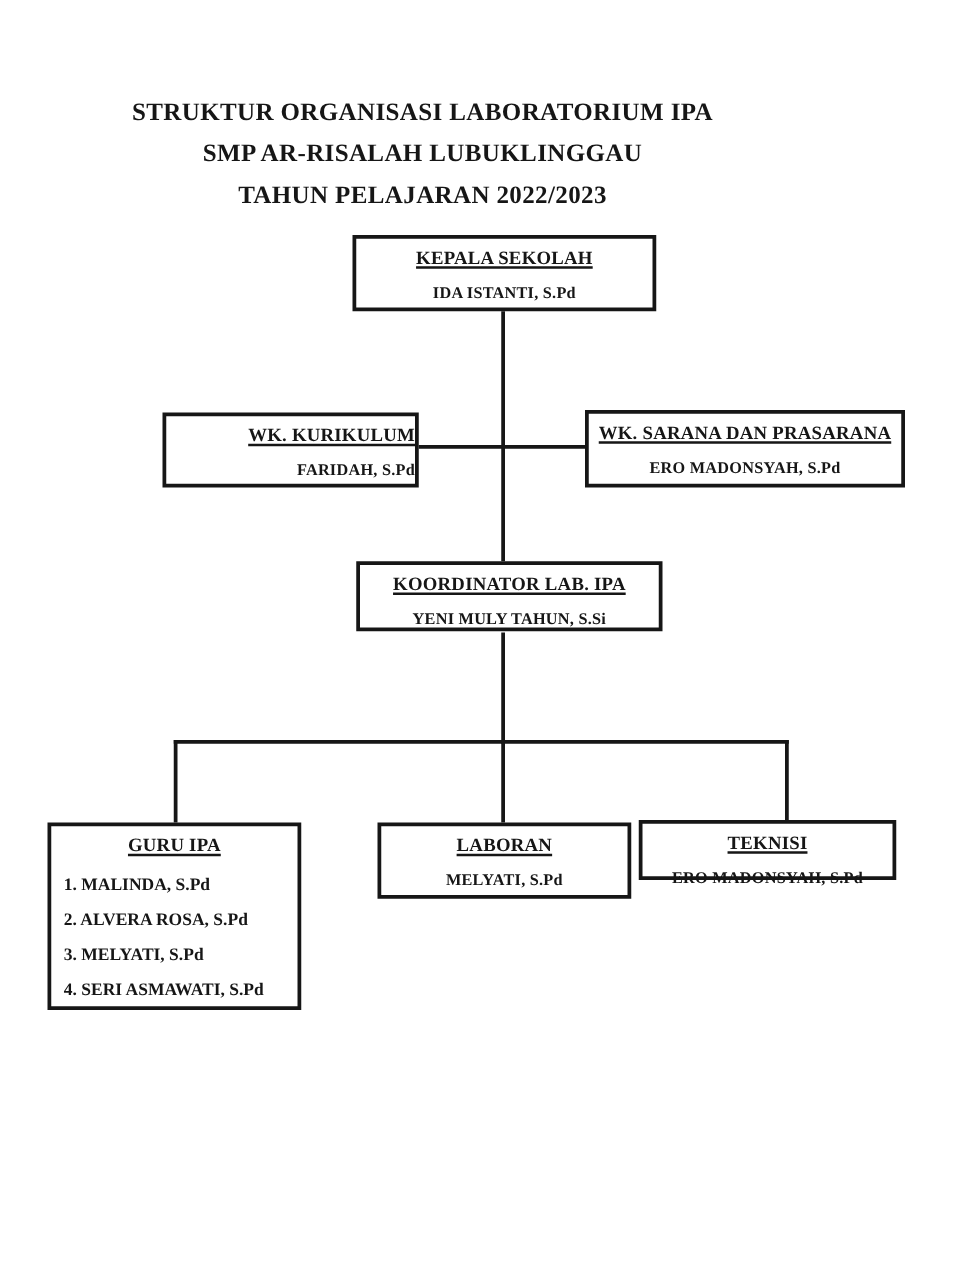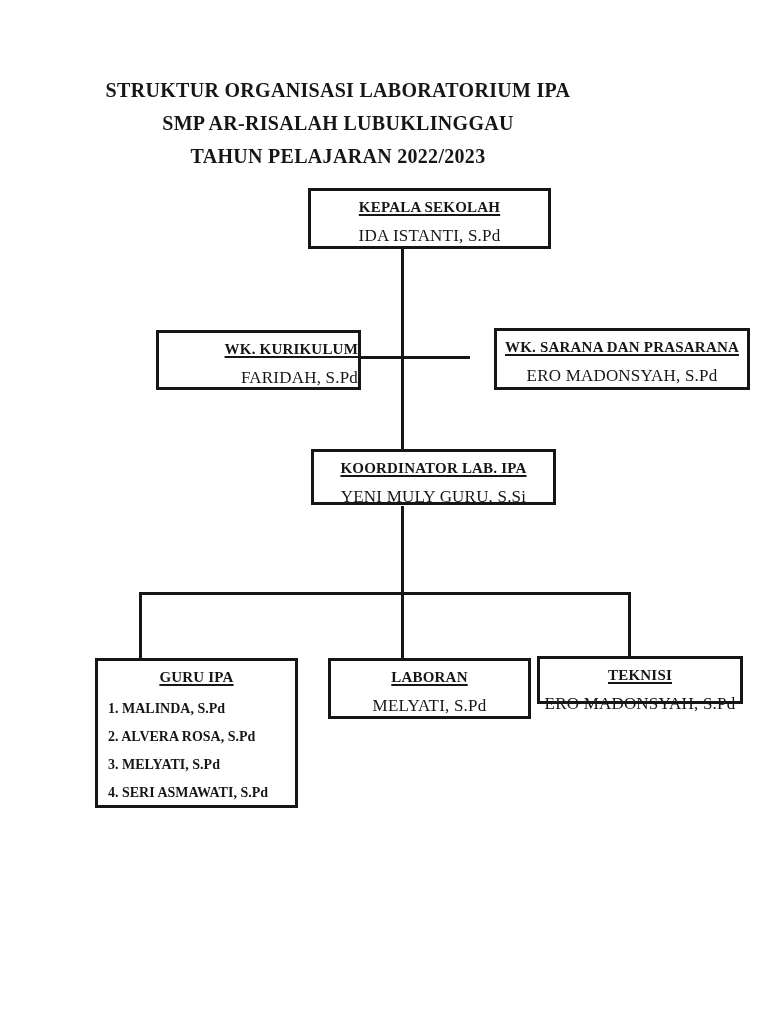--- a/index.html
+++ b/index.html
@@ -28,34 +28,33 @@
     font-weight: bold;
     line-height: 33px;
     letter-spacing: 0.3px;
   }
   .box {
     position: absolute;
     border: 3px solid #161616;
     background: #ffffff;
     box-sizing: border-box;
     text-align: center;
-    margin-left: 26px;
   }
   .role {
     font-size: 15px;
     font-weight: bold;
     text-decoration: underline;
     text-underline-offset: 2px;
     text-decoration-thickness: 1.5px;
     margin-top: 8px;
     letter-spacing: 0.2px;
   }
   .name {
-    font-size: 17px;
-    font-weight: normal;
+    font-size: 13px;
+    font-weight: bold;
     margin-top: 10px;
     letter-spacing: 0.2px;
   }
   .member-list {
     text-align: left;
     padding: 0 21px 0 10px;
     margin-top: 9px;
   }
   .member {
     font-size: 14px;
@@ -97,24 +96,24 @@
     <div class="name">FARIDAH, S.Pd</div>
   </div>
 
   <div class="box" style="left:468px; top:328px; width:256px; height:62px;">
     <div class="role">WK. SARANA DAN PRASARANA</div>
     <div class="name">ERO MADONSYAH, S.Pd</div>
   </div>
 
   <div class="box" style="left:285px; top:449px; width:245px; height:56px;">
     <div class="role">KOORDINATOR LAB. IPA</div>
-    <div class="name">YENI MULY GURU, S.Si</div>
+    <div class="name">YENI MULY TAHUN, S.Si</div>
   </div>
 
-  <div class="box" style="left:69px; top:658px; width:203px; height:150px;">
+  <div class="box" style="left:38px; top:658px; width:203px; height:150px;">
     <div class="role">GURU IPA</div>
     <div class="member-list">
       <div class="member">1. MALINDA, S.Pd</div>
       <div class="member">2. ALVERA ROSA, S.Pd</div>
       <div class="member">3. MELYATI, S.Pd</div>
       <div class="member">4. SERI ASMAWATI, S.Pd</div>
     </div>
   </div>
 
   <div class="box" style="left:302px; top:658px; width:203px; height:61px;">

